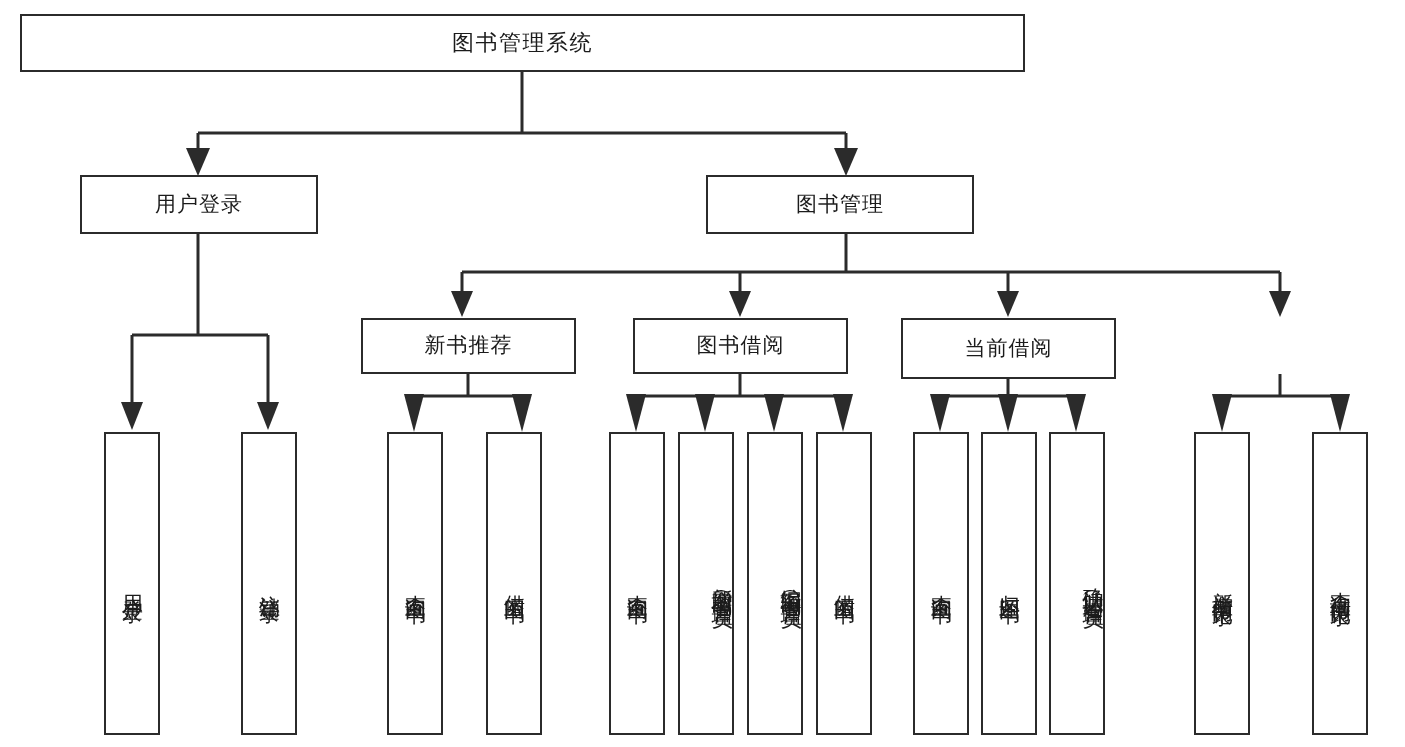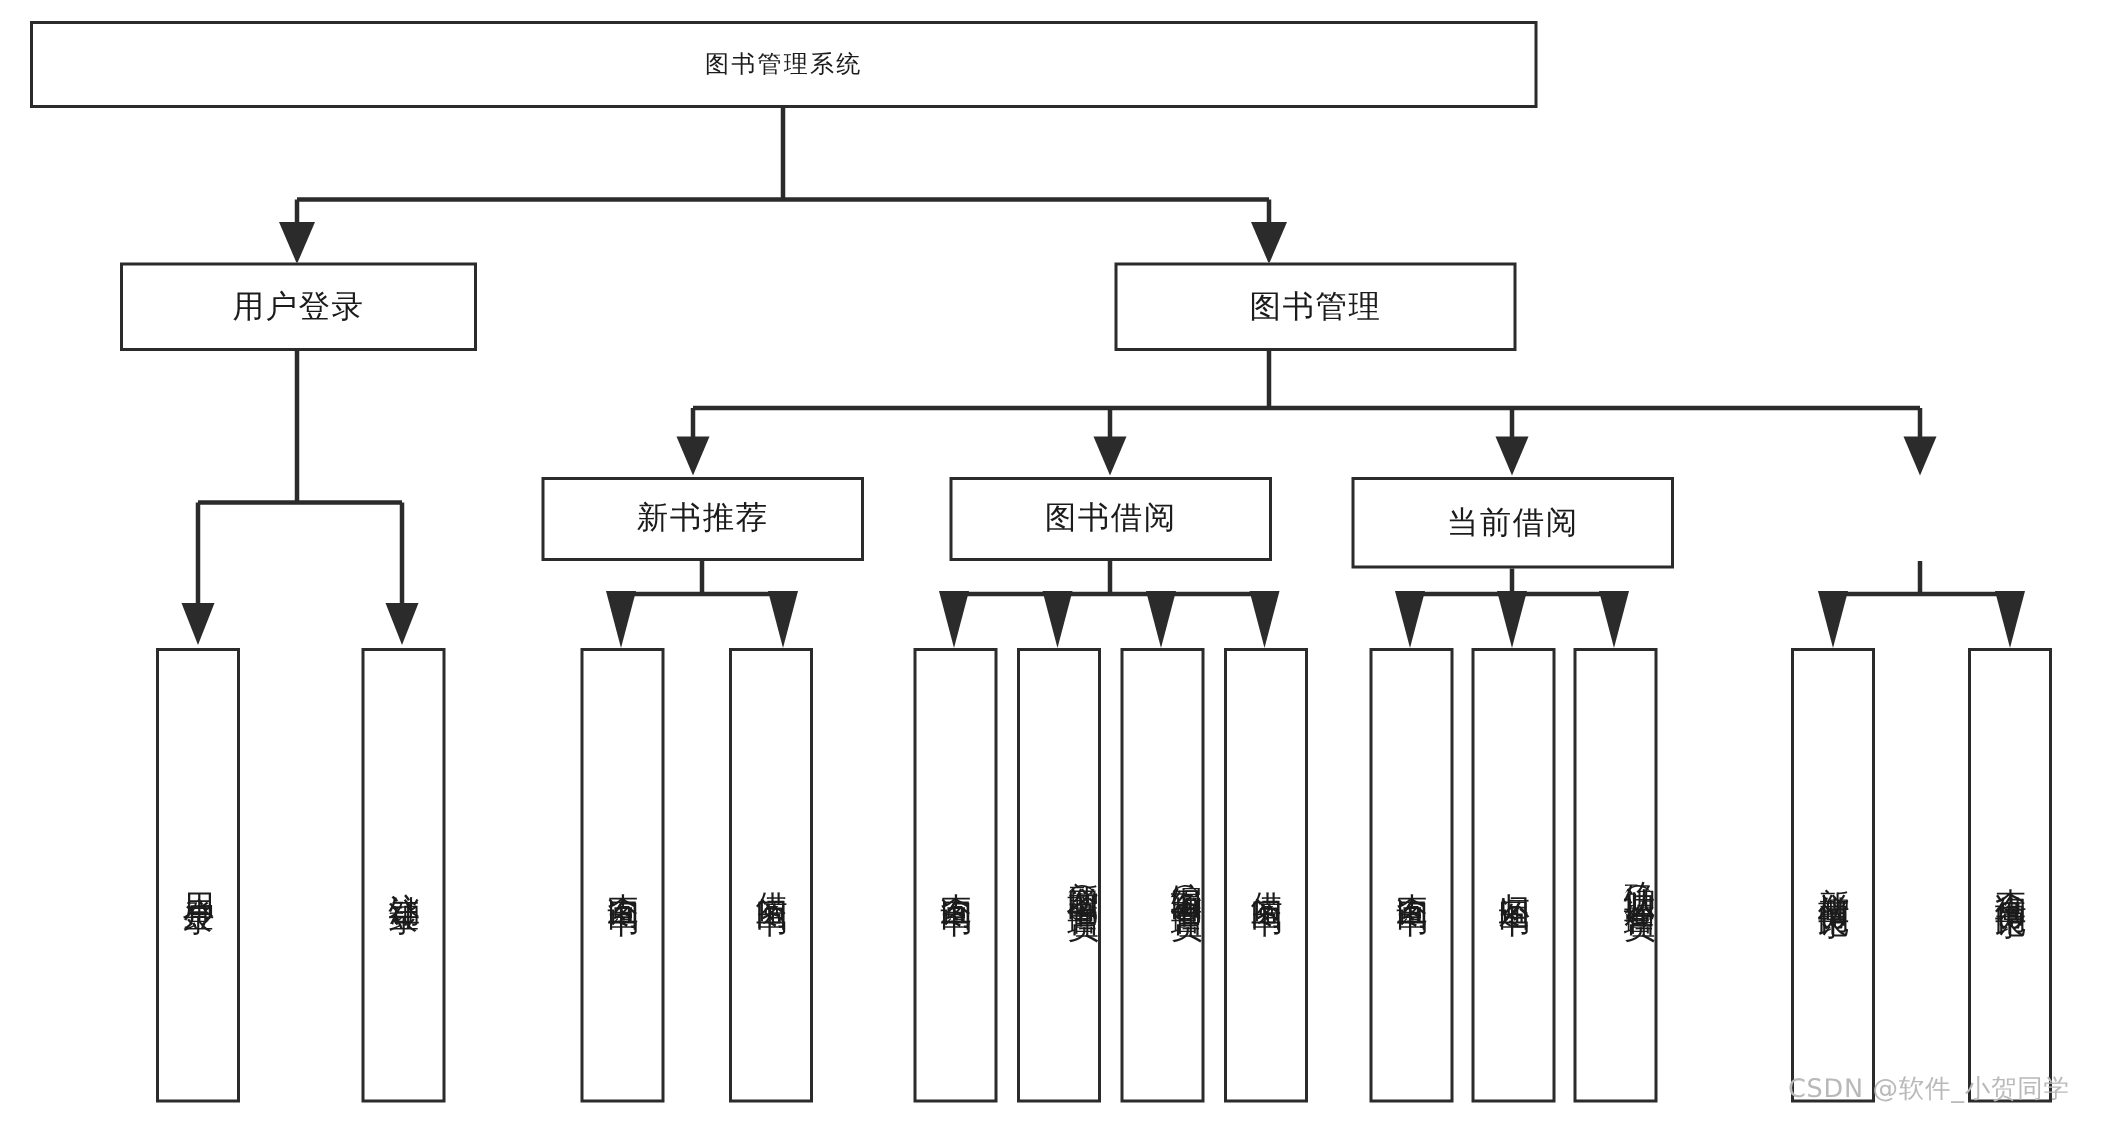--- a/index.html
+++ b/index.html
@@ -37,21 +37,21 @@
     align-items: center;
     justify-content: center;
     color: #1b1b1b;
   }
   .node-h {
     font-size: 21px;
     letter-spacing: 1px;
     line-height: 1.2;
   }
   .node-root {
-    font-size: 16px;
+    font-size: 22px;
     letter-spacing: 1.5px;
   }
   .node-v {
     writing-mode: vertical-rl;
     text-orientation: upright;
     font-size: 21px;
     letter-spacing: 3px;
     line-height: 1;
     align-items: flex-start;
     justify-content: center;
@@ -153,21 +153,21 @@
 
       <path d="M 1212 394 L 1232 394 L 1222 432 z"></path>
       <path d="M 1330 394 L 1350 394 L 1340 432 z"></path>
     </g>
   </svg>
 
   <div class="node node-h node-root" style="left:20px; top:14px; width:1005px; height:58px;">图书管理系统</div>
 
   <div class="node node-h" style="left:80px; top:175px; width:238px; height:59px;">用户登录</div>
 
-  <div class="node node-h" style="left:743px; top:175px; width:268px; height:59px;">图书管理</div>
+  <div class="node node-h" style="left:706px; top:175px; width:268px; height:59px;">图书管理</div>
 
   <div class="node node-h" style="left:633px; top:318px; width:215px; height:56px;">图书借阅</div>
 
   <div class="node node-h" style="left:361px; top:318px; width:215px; height:56px;">新书推荐</div>
 
   <div class="node node-h" style="left:901px; top:318px; width:215px; height:61px;">当前借阅</div>
 
 
   <div class="node node-v center-v" style="left:104px; top:432px; width:56px; height:303px;">用户登录</div>
 
@@ -188,15 +188,14 @@
   <div class="node node-v center-v" style="left:913px; top:432px; width:56px; height:303px;">查询图书</div>
 
   <div class="node node-v center-v" style="left:981px; top:432px; width:56px; height:303px;">归还图书</div>
 
   <div class="node node-v" style="left:1049px; top:432px; width:56px; height:303px;">确认归还（管理员）</div>
 
   <div class="node node-v center-v" style="left:1194px; top:432px; width:56px; height:303px;">新增借阅记录</div>
 
   <div class="node node-v center-v" style="left:1312px; top:432px; width:56px; height:303px;">查询借阅记录</div>
 
-  <div class="watermark">CSDN @软件_小贺同学</div>
 
 </div>
 
 </body></html>

